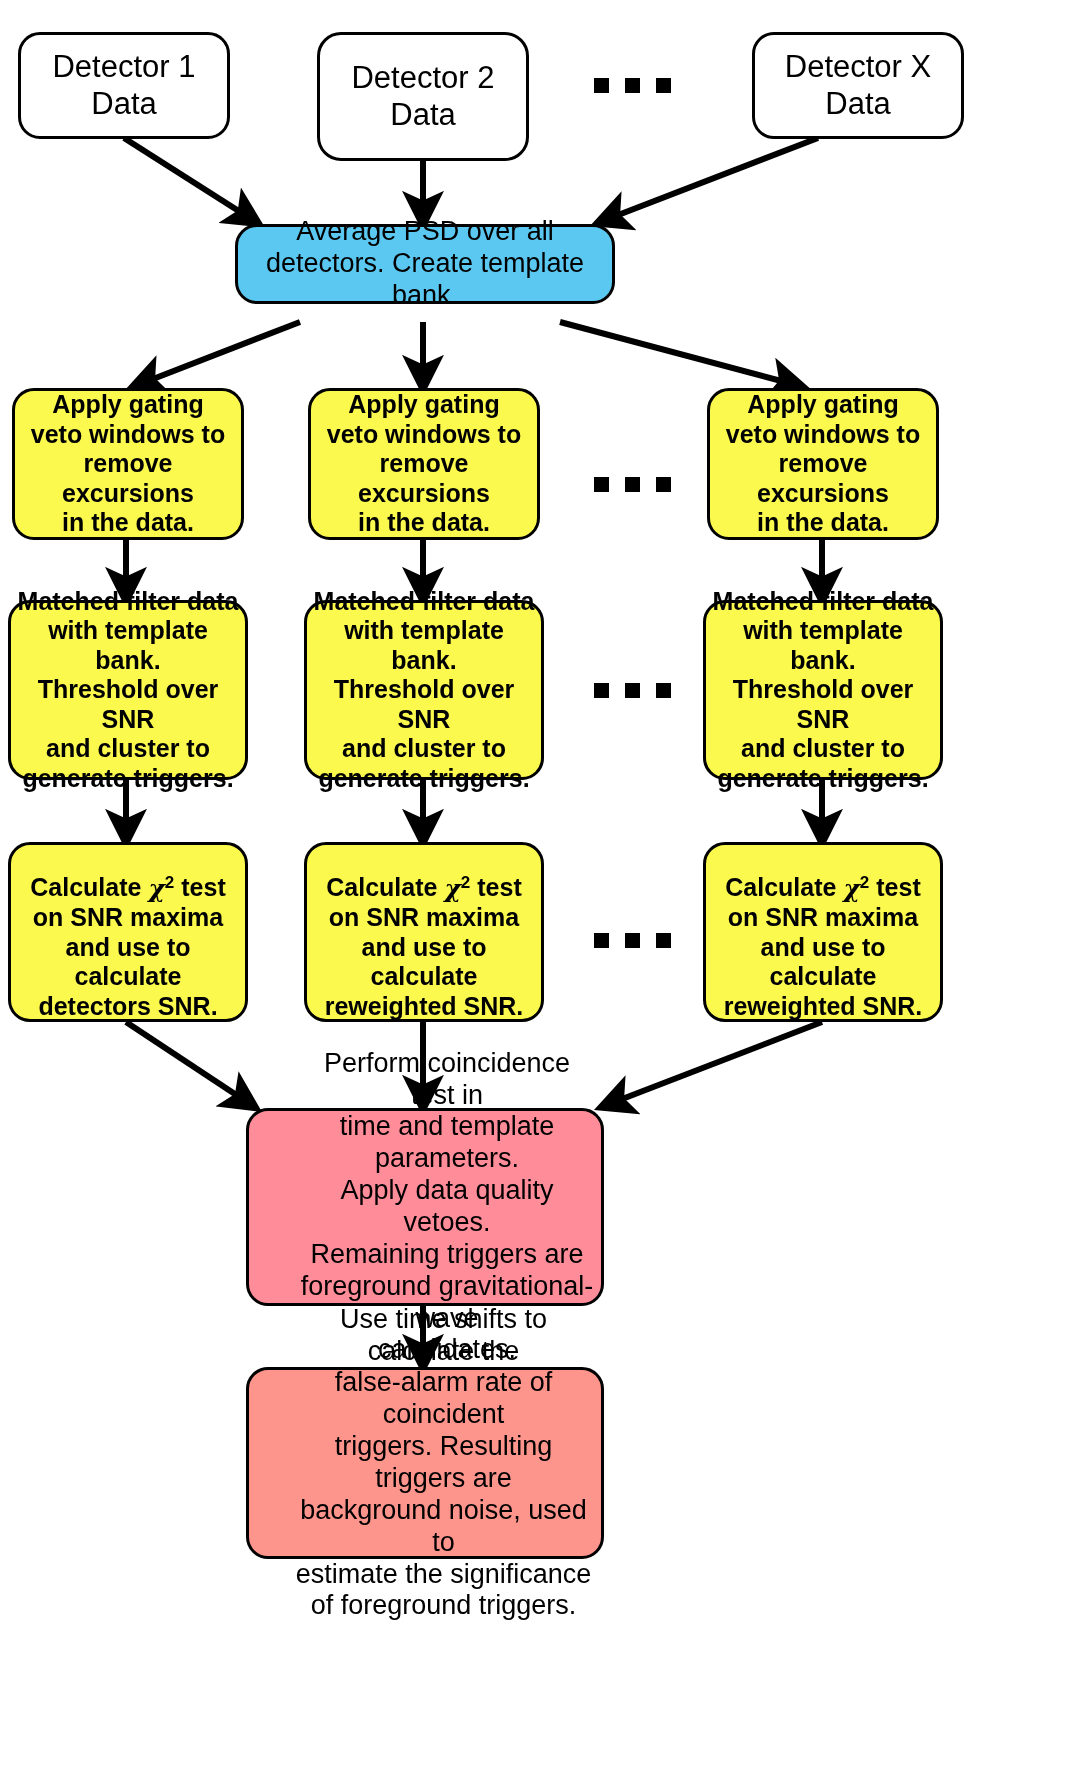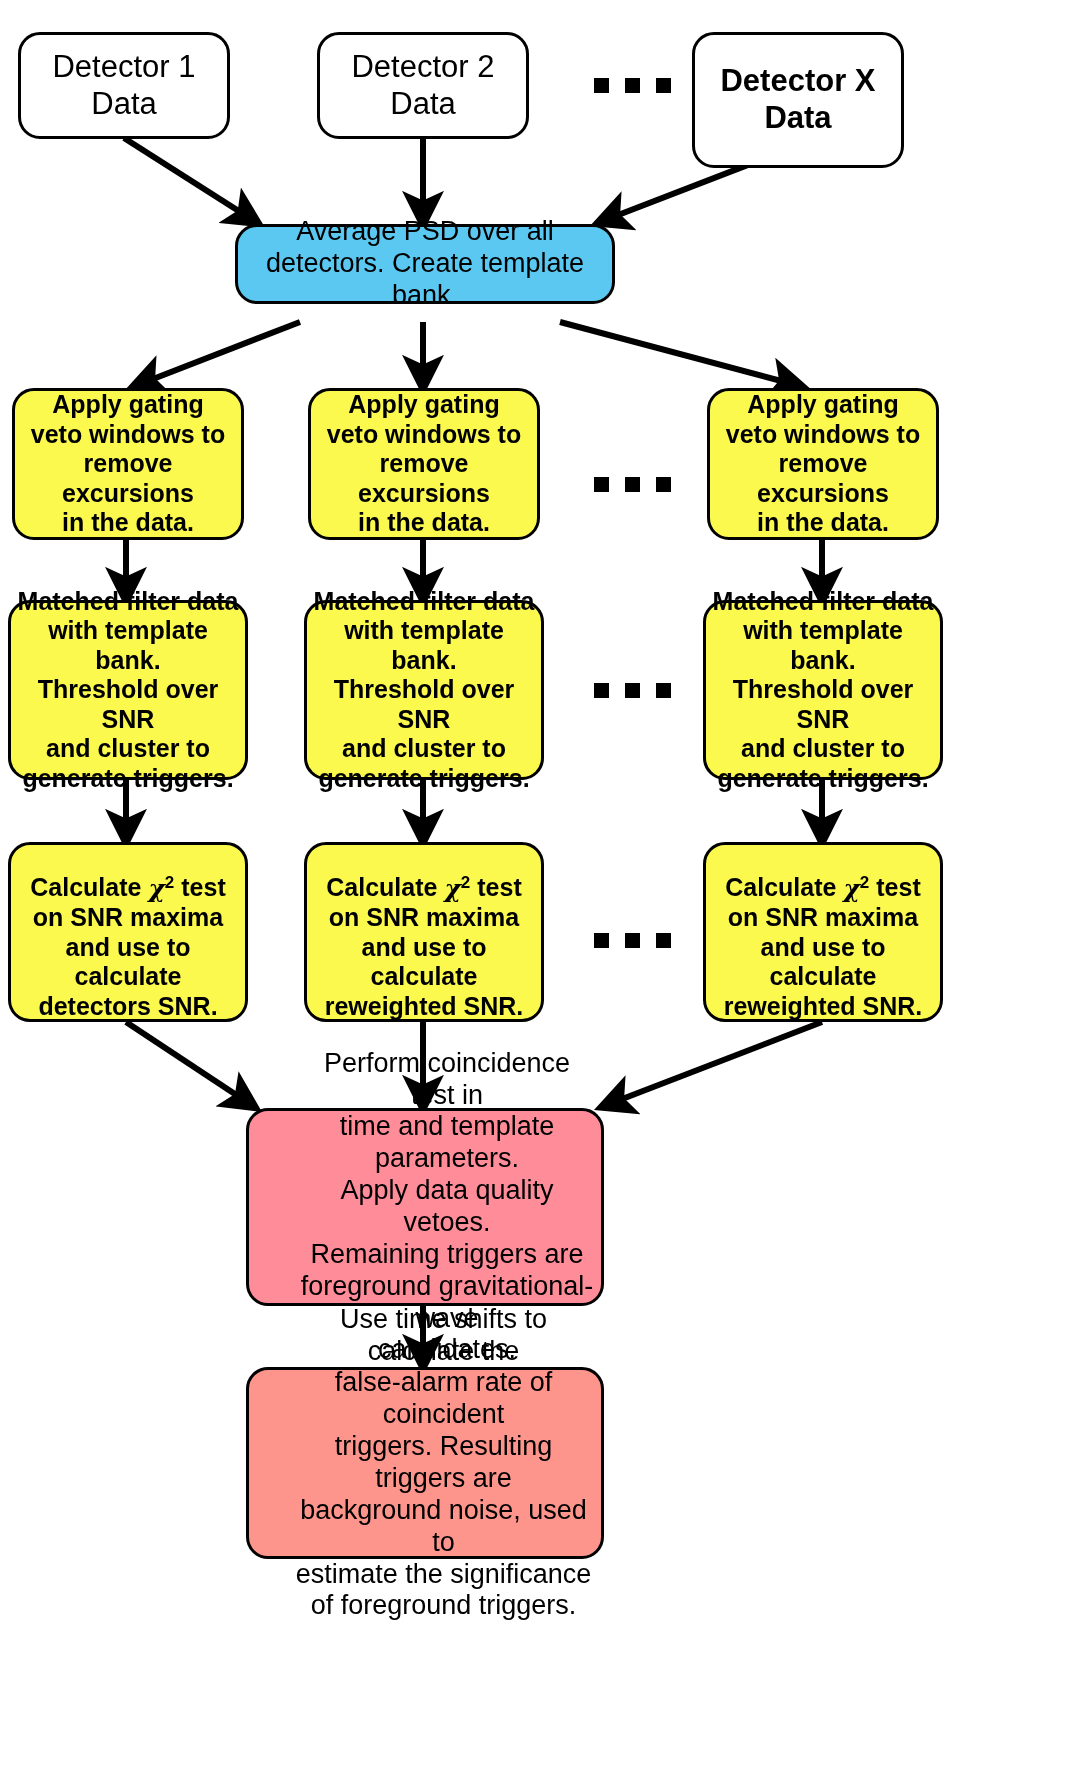--- a/index.html
+++ b/index.html
@@ -115,32 +115,32 @@
 
       <path d="M423,1305 L423,1365"></path>
     </g>
   </svg>
 
   <div class="node node-white fs-detector" style="left:18px;  top:32px;  width:212px; height:107px;">
     <span class="txt">Detector 1
 Data</span>
   </div>
 
-  <div class="node node-white fs-detector" style="left:317px; top:32px;  width:212px; height:107px;">
+  <div class="node node-white fs-detector" style="left:317px; top:32px;  width:212px; height:129px;border-radius:24px;">
     <span class="txt">Detector 2
 Data</span>
   </div>
 
   <div class="ellipsis" style="left:594px; top:78px;">
     <span></span>
       <span></span>
       <span></span>
   </div>
 
-  <div class="node node-white fs-detector" style="left:692px; top:32px;  width:212px; height:136px;font-weight:bold;">
+  <div class="node node-white fs-detector" style="left:752px; top:32px;  width:212px; height:107px;">
     <span class="txt">Detector X
 Data</span>
   </div>
 
   <div class="node node-blue fs-blue" style="left:235px; top:224px; width:380px; height:80px;">
     <span class="txt">Average PSD over all
 detectors. Create template bank.</span>
   </div>
 
   <div class="node node-yellow fs-yellow" style="left:12px;  top:388px; width:232px; height:152px;">

